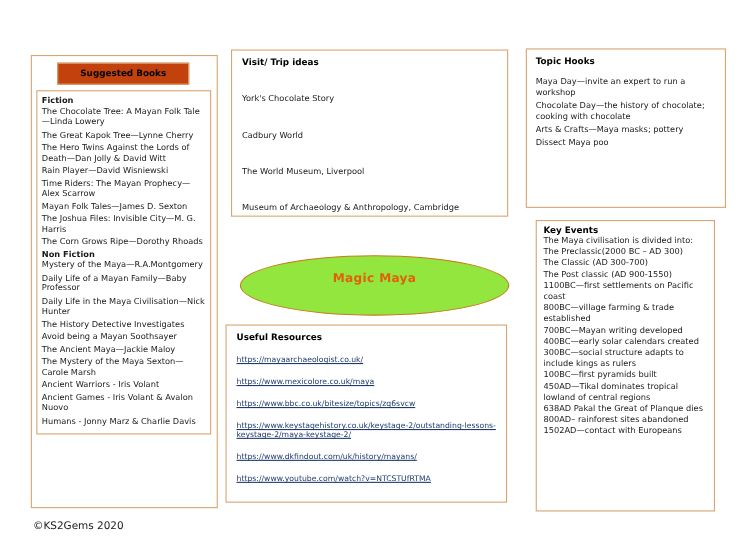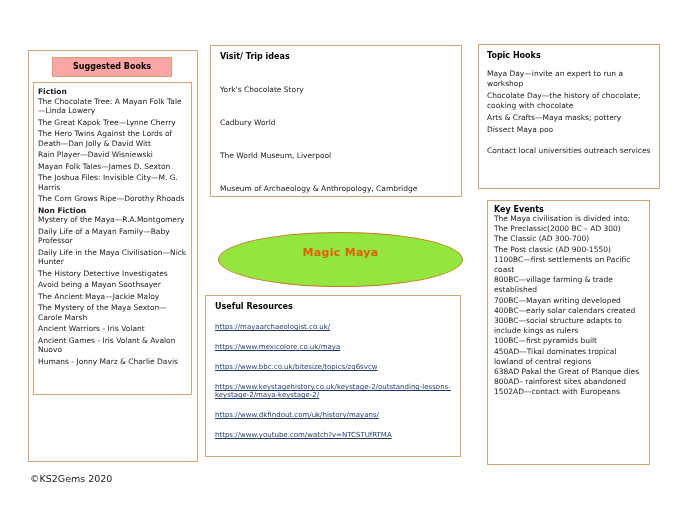--- a/index.html
+++ b/index.html
@@ -19,21 +19,21 @@
   .box{
     position:absolute;border:1px solid var(--border-color);
     background:#ffffff;box-sizing:border-box;
   }
   .section-title{font-size:8px;font-weight:bold;color:#000;}
   
   #left-outer{left:28px;top:50px;width:170px;height:412px;}
   #books-title-box{
     position:absolute;left:23px;top:6px;width:120px;height:20px;
     border:1px solid var(--border-color);box-sizing:border-box;
-    text-align:center;line-height:18px;background:#fca5a5;
+    text-align:center;line-height:18px;background:#c2410c;
   }
   #books-content{
     position:absolute;left:4px;top:31px;width:159px;height:313px;
     border:1px solid var(--border-color);box-sizing:border-box;
     padding:4px 4px;font-size:7.5px;line-height:9.5px;overflow:hidden;
   }
   .list-header{font-weight:bold;font-size:7.5px;}
   .book-item{margin-bottom:2px;}
   
   #visit-box{left:210px;top:45px;width:252px;height:152px;padding:6px 9px;overflow:hidden;}
@@ -69,20 +69,21 @@
 <body>
 
 <div class="box" id="left-outer">
   <div id="books-title-box" class="section-title">Suggested Books</div>
   <div id="books-content">
     <div class="list-header">Fiction</div>
     <div class="book-item">The Chocolate Tree: A Mayan Folk Tale—Linda Lowery</div>
     <div class="book-item">The Great Kapok Tree—Lynne Cherry</div>
     <div class="book-item">The Hero Twins Against the Lords of Death—Dan Jolly &amp; David Witt</div>
     <div class="book-item">Rain Player—David Wisniewski</div>
+    <div class="book-item">Time Riders: The Mayan Prophecy—Alex Scarrow</div>
     <div class="book-item">Mayan Folk Tales—James D. Sexton</div>
     <div class="book-item">The Joshua Files: Invisible City—M. G. Harris</div>
     <div class="book-item">The Corn Grows Ripe—Dorothy Rhoads</div>
     <div class="list-header">Non Fiction</div>
     <div class="book-item">Mystery of the Maya—R.A.Montgomery</div>
     <div class="book-item">Daily Life of a Mayan Family—Baby Professor</div>
     <div class="book-item">Daily Life in the Maya Civilisation—Nick Hunter</div>
     <div class="book-item">The History Detective Investigates</div>
     <div class="book-item">Avoid being a Mayan Soothsayer</div>
     <div class="book-item">The Ancient Maya—Jackie Maloy</div>
@@ -116,21 +117,20 @@
   <a class="link">https://www.dkfindout.com/uk/history/mayans/</a>
   <a class="link">https://www.youtube.com/watch?v=NTCSTUfRTMA</a>
 </div>
 
 <div class="box" id="hooks-box">
   <div class="section-title">Topic Hooks</div>
   <div class="hook-item">Maya Day—invite an expert to run a workshop</div>
   <div class="hook-item">Chocolate Day—the history of chocolate; cooking with chocolate</div>
   <div class="hook-item">Arts &amp; Crafts—Maya masks; pottery</div>
   <div class="hook-item">Dissect Maya poo</div>
-  <div class="hook-item" id="hooks-contact">Contact local universities outreach services</div>
 </div>
 
 <div class="box" id="keyevents-box">
   <div class="section-title">Key Events</div>
   <div class="key-event-line">The Maya civilisation is divided into:</div>
   <div class="key-event-line">The Preclassic(2000 BC – AD 300)</div>
   <div class="key-event-line">The Classic (AD 300-700)</div>
   <div class="key-event-line">The Post classic (AD 900-1550)</div>
   <div class="key-event-line">1100BC—first settlements on Pacific coast</div>
   <div class="key-event-line">800BC—village farming &amp; trade established</div>

